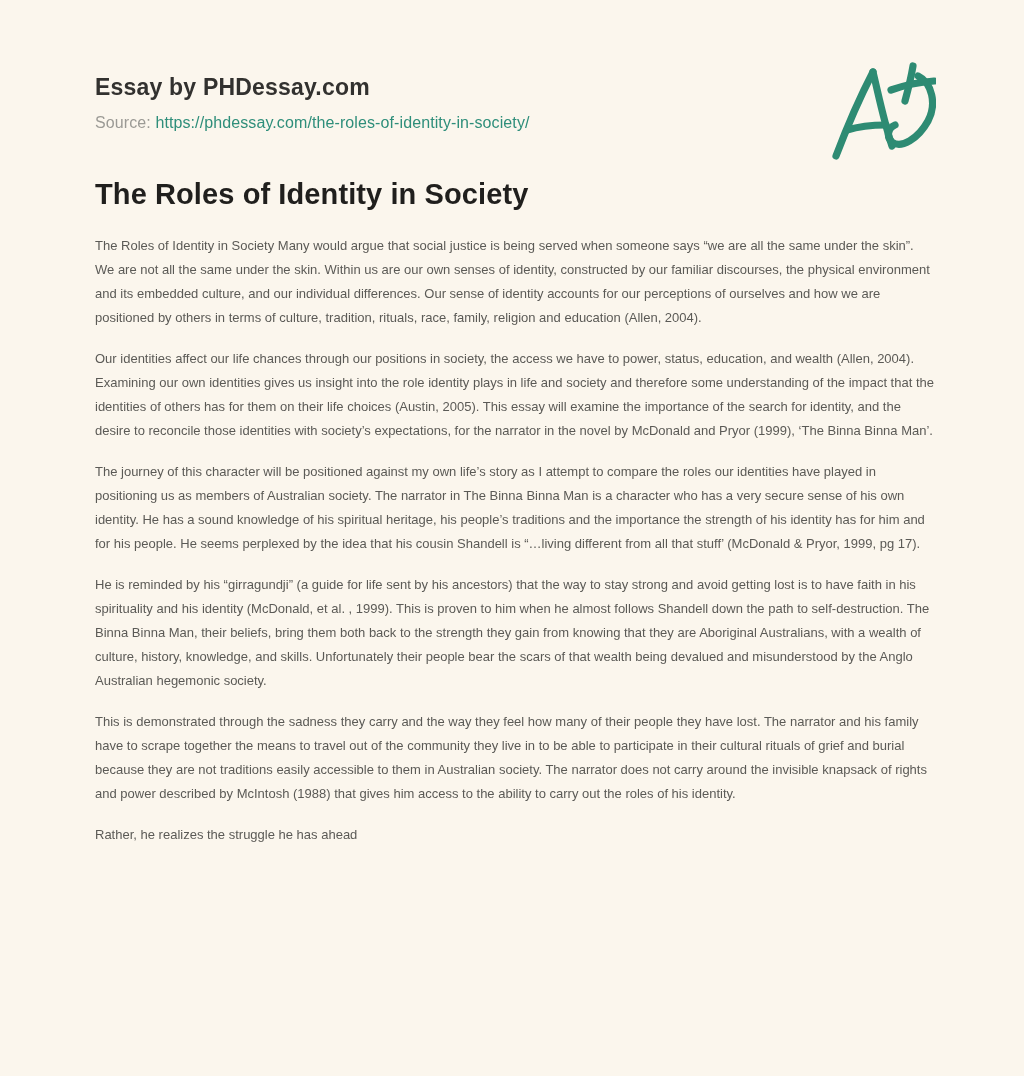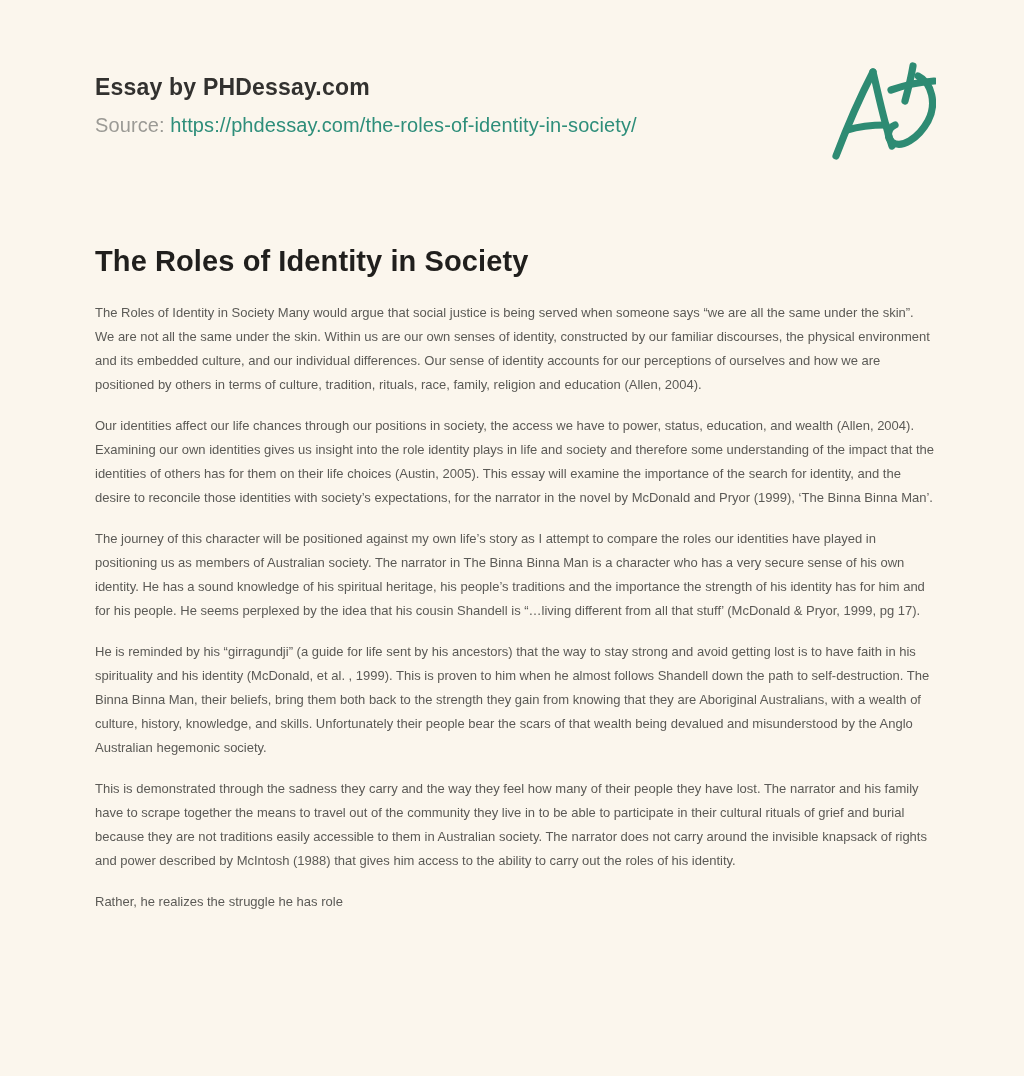--- a/index.html
+++ b/index.html
@@ -22,37 +22,37 @@
     background: #fbf6ed;
   }
   .site-title {
     margin: 0 0 13px 0;
     font-size: 23px;
     font-weight: 700;
     color: #32312f;
     letter-spacing: 0.2px;
   }
   .source-line {
-    font-size: 20px;
+    font-size: 16px;
     color: #9b9a95;
     letter-spacing: 0.1px;
   }
   .source-line a {
     color: #2e8e7a;
     text-decoration: none;
   }
   .logo {
     position: absolute;
     top: 56px;
     right: 88px;
     width: 114px;
     height: 108px;
   }
   .essay-title {
-    margin: 106px 0 22px 0;
+    margin: 44px 0 22px 0;
     font-size: 29px;
     line-height: 36px;
     font-weight: 700;
     color: #201f1d;
     letter-spacing: 0.1px;
   }
   .essay-body p {
     margin: 0 0 17px 0;
     font-size: 13px;
     line-height: 24px;
@@ -86,16 +86,16 @@
   </div>
 
   <h2 class="essay-title">The Roles of Identity in Society</h2>
 
   <div class="essay-body">
     <p>The Roles of Identity in Society Many would argue that social justice is being served when someone says “we are all the same under the skin”. We are not all the same under the skin. Within us are our own senses of identity, constructed by our familiar discourses, the physical environment and its embedded culture, and our individual differences. Our sense of identity accounts for our perceptions of ourselves and how we are positioned by others in terms of culture, tradition, rituals, race, family, religion and education (Allen, 2004).</p>
     <p>Our identities affect our life chances through our positions in society, the access we have to power, status, education, and wealth (Allen, 2004). Examining our own identities gives us insight into the role identity plays in life and society and therefore some understanding of the impact that the identities of others has for them on their life choices (Austin, 2005). This essay will examine the importance of the search for identity, and the desire to reconcile those identities with society’s expectations, for the narrator in the novel by McDonald and Pryor (1999), ‘The Binna Binna Man’.</p>
     <p>The journey of this character will be positioned against my own life’s story as I attempt to compare the roles our identities have played in positioning us as members of Australian society. The narrator in The Binna Binna Man is a character who has a very secure sense of his own identity. He has a sound knowledge of his spiritual heritage, his people’s traditions and the importance the strength of his identity has for him and for his people. He seems perplexed by the idea that his cousin Shandell is “…living different from all that stuff’ (McDonald &amp; Pryor, 1999, pg 17).</p>
     <p>He is reminded by his “girragundji” (a guide for life sent by his ancestors) that the way to stay strong and avoid getting lost is to have faith in his spirituality and his identity (McDonald, et al. , 1999). This is proven to him when he almost follows Shandell down the path to self-destruction. The Binna Binna Man, their beliefs, bring them both back to the strength they gain from knowing that they are Aboriginal Australians, with a wealth of culture, history, knowledge, and skills. Unfortunately their people bear the scars of that wealth being devalued and misunderstood by the Anglo Australian hegemonic society.</p>
     <p>This is demonstrated through the sadness they carry and the way they feel how many of their people they have lost. The narrator and his family have to scrape together the means to travel out of the community they live in to be able to participate in their cultural rituals of grief and burial because they are not traditions easily accessible to them in Australian society. The narrator does not carry around the invisible knapsack of rights and power described by McIntosh (1988) that gives him access to the ability to carry out the roles of his identity.</p>
-    <p>Rather, he realizes the struggle he has role</p>
+    <p>Rather, he realizes the struggle he has ahead</p>
   </div>
 
 </div>
 
 </body></html>

